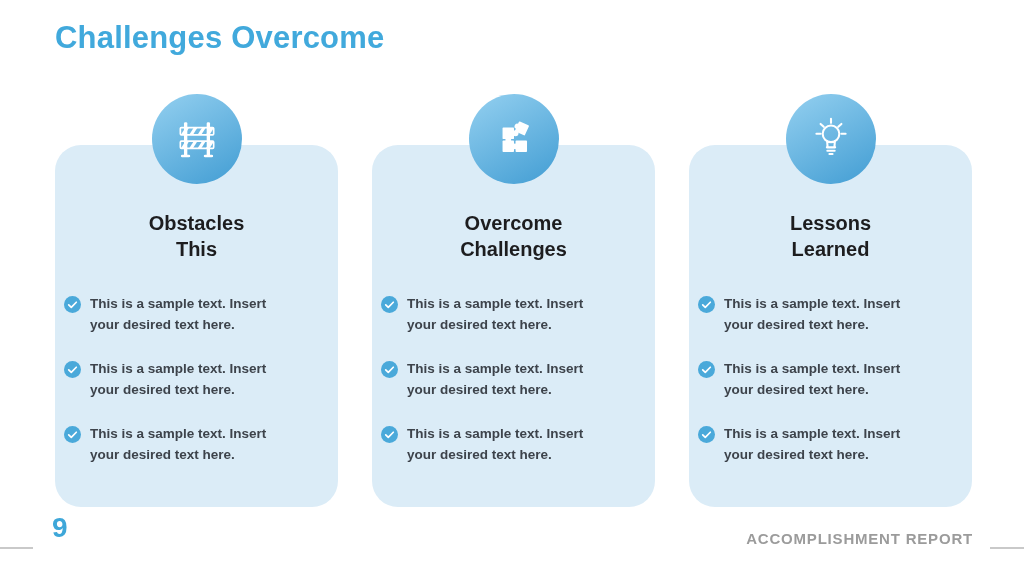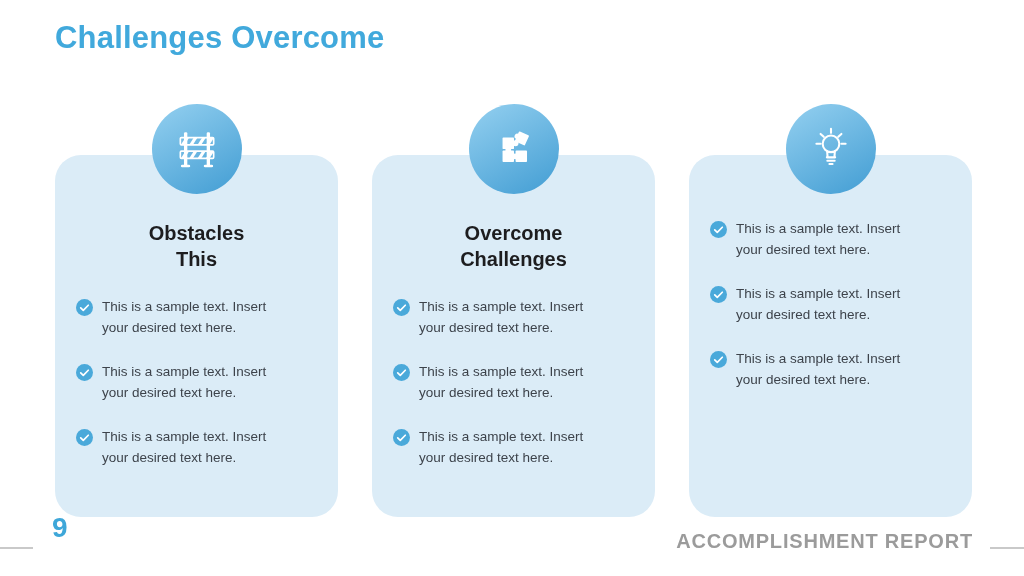--- a/index.html
+++ b/index.html
@@ -16,21 +16,21 @@
     position: absolute;
     left: 55px;
     top: 20px;
     font-size: 31px;
     font-weight: 700;
     letter-spacing: 0.2px;
     color: var(--title, #41a9dc);
   }
   .column {
     position: absolute;
-    top: 104px;
+    top: 94px;
     width: 283px;
     height: 413px;
   }
   .col-0 { left: 55px; }
   .col-1 { left: 372px; }
   .col-2 { left: 689px; }
   .card-bg {
     position: absolute;
     top: 51px;
     left: 0;
@@ -58,23 +58,24 @@
     margin-top: 26px;
     text-align: center;
     font-size: 20px;
     line-height: 26px;
     font-weight: 700;
     color: var(--heading, #1d1d1f);
   }
   .bullets {
     position: relative;
     z-index: 1;
-    margin-top: 24px;
-    padding-left: 21px;
+    margin-top: 31px;
+    padding-left: 9px;
     list-style: none;
+    font-weight: bold;
   }
   .bullet {
     display: flex;
     align-items: flex-start;
     gap: 9px;
     margin-bottom: 23px;
   }
   .check-icon {
     flex: 0 0 auto;
     width: 17px;
@@ -92,21 +93,21 @@
     left: 52px;
     top: 512px;
     font-size: 28px;
     font-weight: 700;
     color: var(--page-number, #3ea7d9);
   }
   .footer-text {
     position: absolute;
     right: 51px;
     top: 530px;
-    font-size: 20px;
+    font-size: 15px;
     font-weight: 700;
     letter-spacing: 0.8px;
     color: var(--footer, #9b9b9b);
   }
   .corner-line {
     position: absolute;
     top: 547px;
     height: 2px;
     background: var(--corner-line, #c9c9c9);
   }
@@ -235,20 +236,24 @@
         <line x1="20" y1="32" x2="28" y2="32"></line>
         <line x1="20.5" y1="35.2" x2="27.5" y2="35.2"></line>
         <line x1="22.5" y1="38.4" x2="25.5" y2="38.4"></line>
         <line x1="10" y1="19" x2="14" y2="19"></line>
         <line x1="34" y1="19" x2="38" y2="19"></line>
         <line x1="14" y1="9.5" x2="17" y2="12.3"></line>
         <line x1="34" y1="9.5" x2="31" y2="12.3"></line>
         <line x1="24" y1="4.5" x2="24" y2="8.5"></line>
       </svg>
     </div>
+    <h2 class="card-title">
+      <span>Lessons</span><br>
+      <span>Learned</span>
+    </h2>
     <ul class="bullets">
       <li class="bullet">
         <svg class="check-icon" viewBox="0 0 18 18">
             <circle cx="9" cy="9" r="9" fill="var(--check,#4aa9da)"></circle>
             <path d="M5 9.3 L7.7 12 L13 6.6" stroke="#fff" stroke-width="1.8" fill="none" stroke-linecap="round" stroke-linejoin="round"></path>
           </svg>
         <span class="bullet-text">This is a sample text. Insert your desired text here.</span>
       </li>
       <li class="bullet">
         <svg class="check-icon" viewBox="0 0 18 18">

